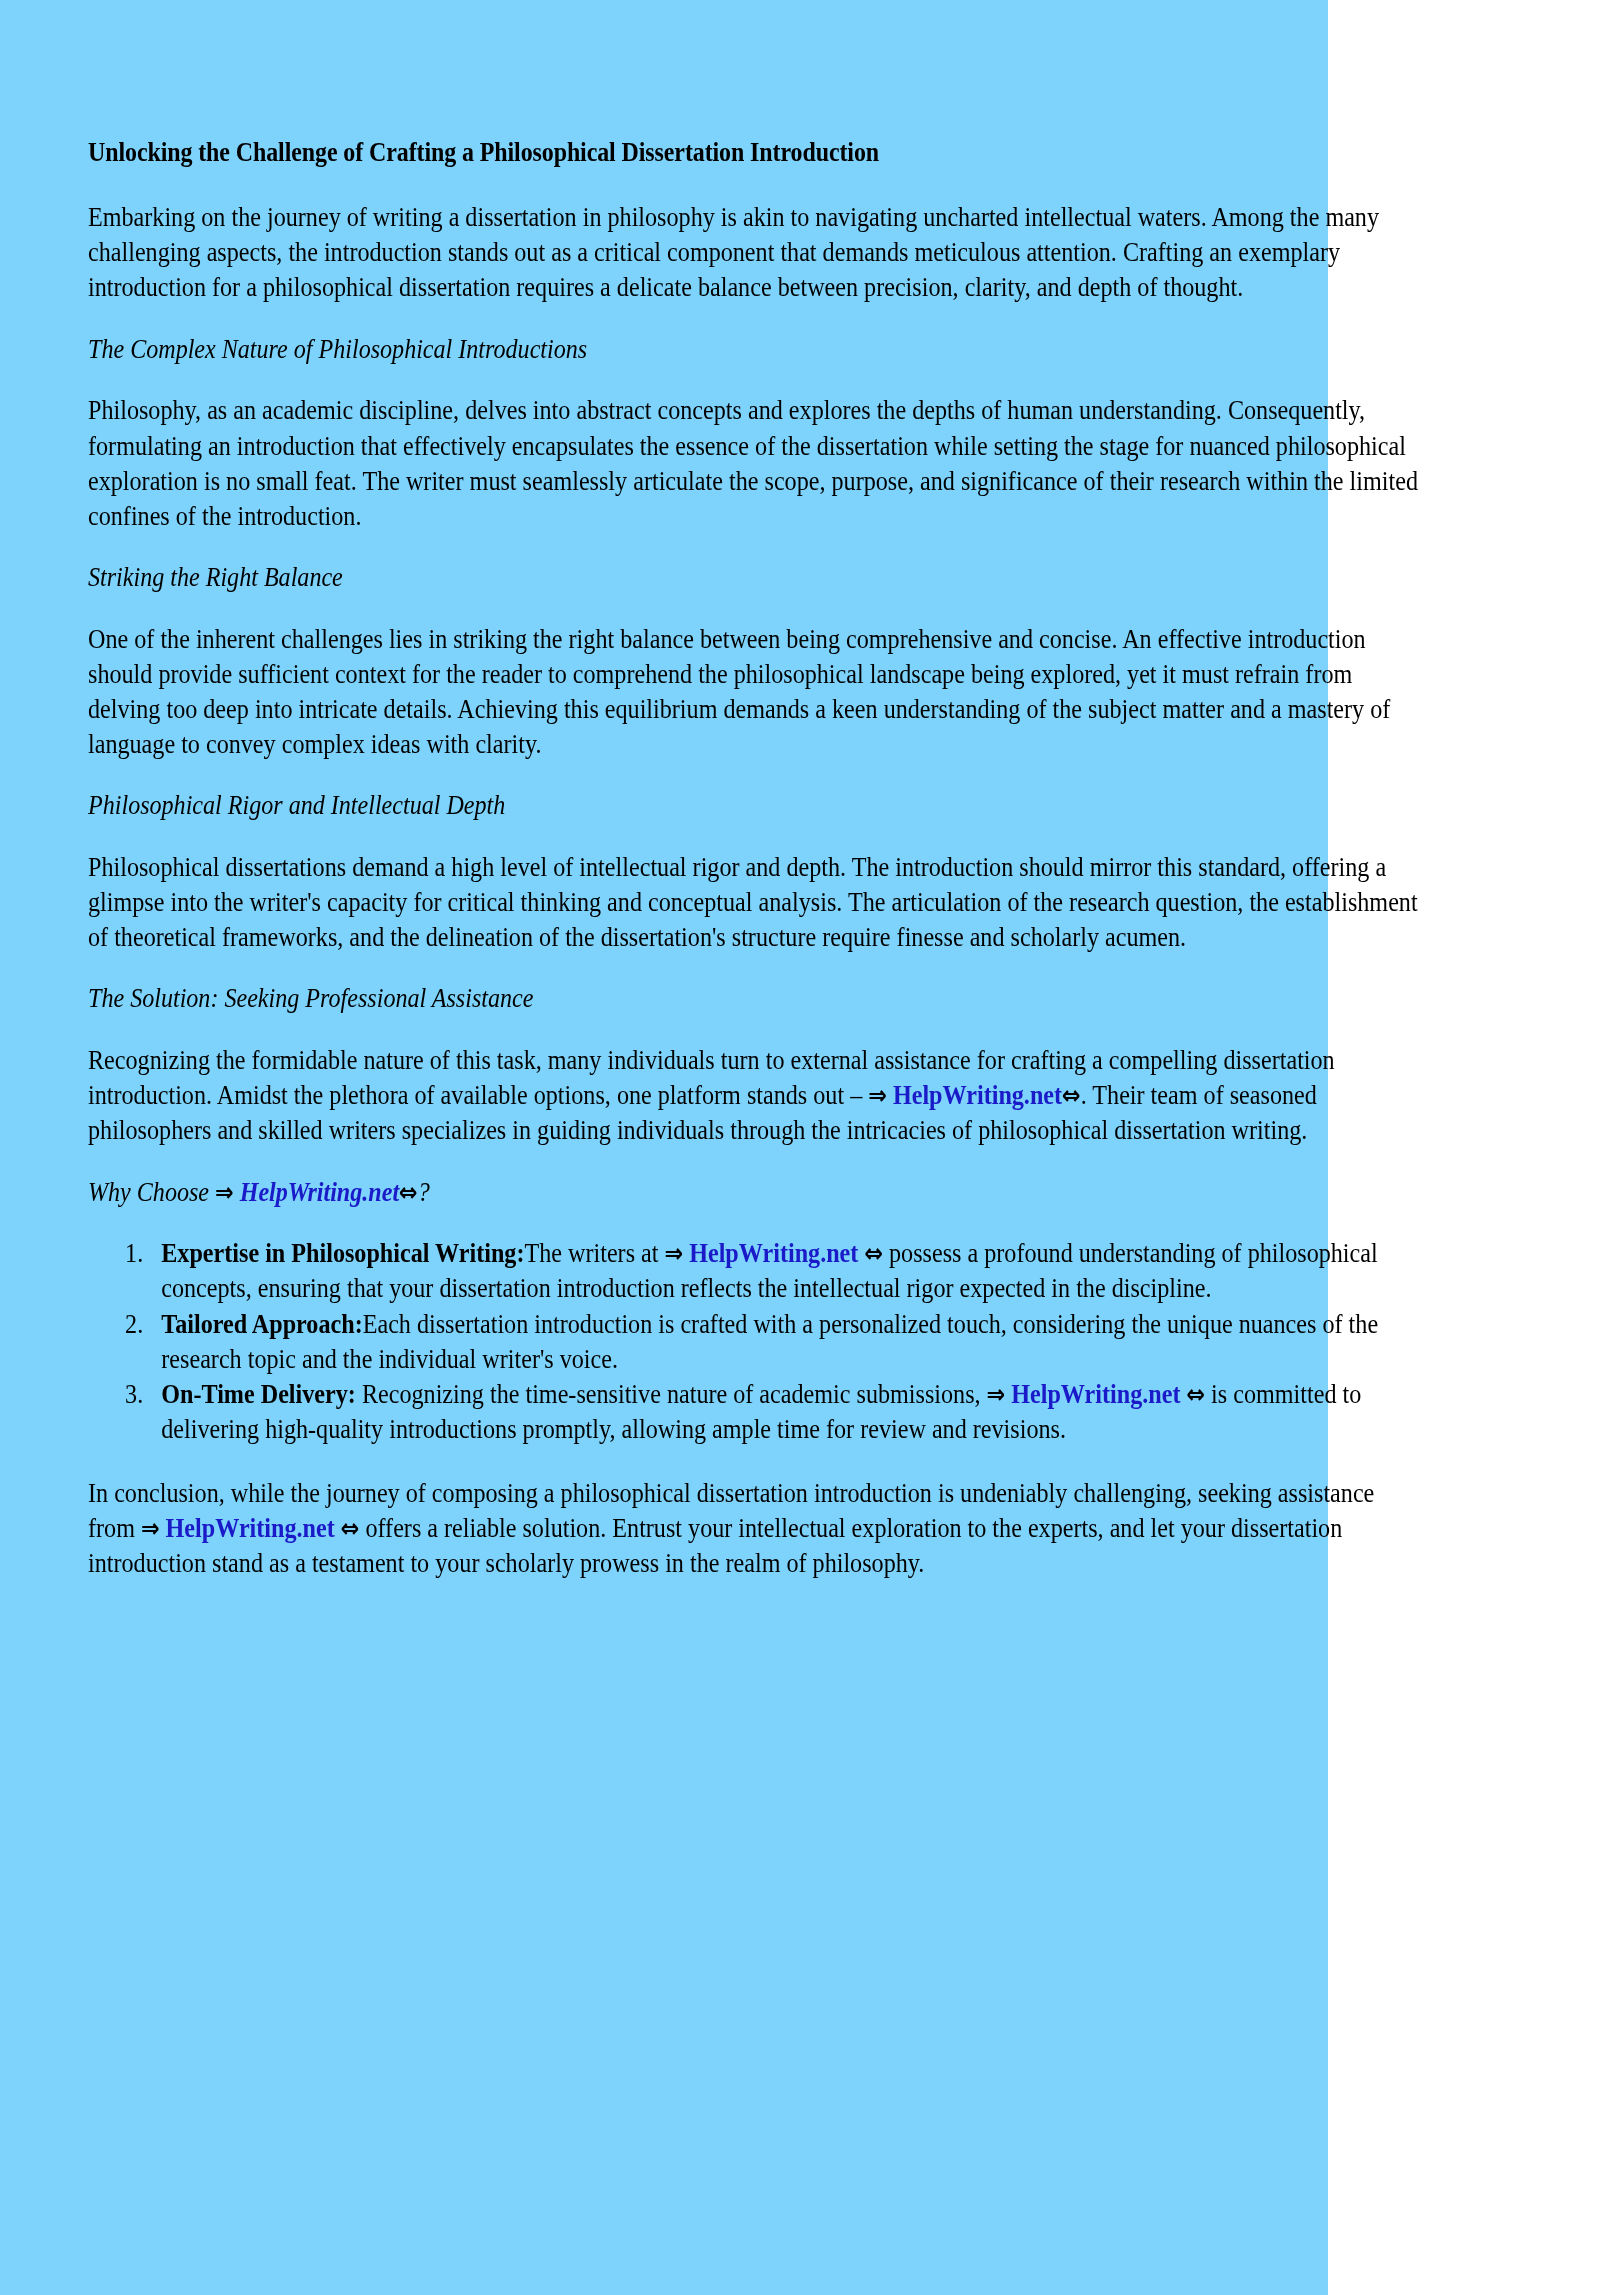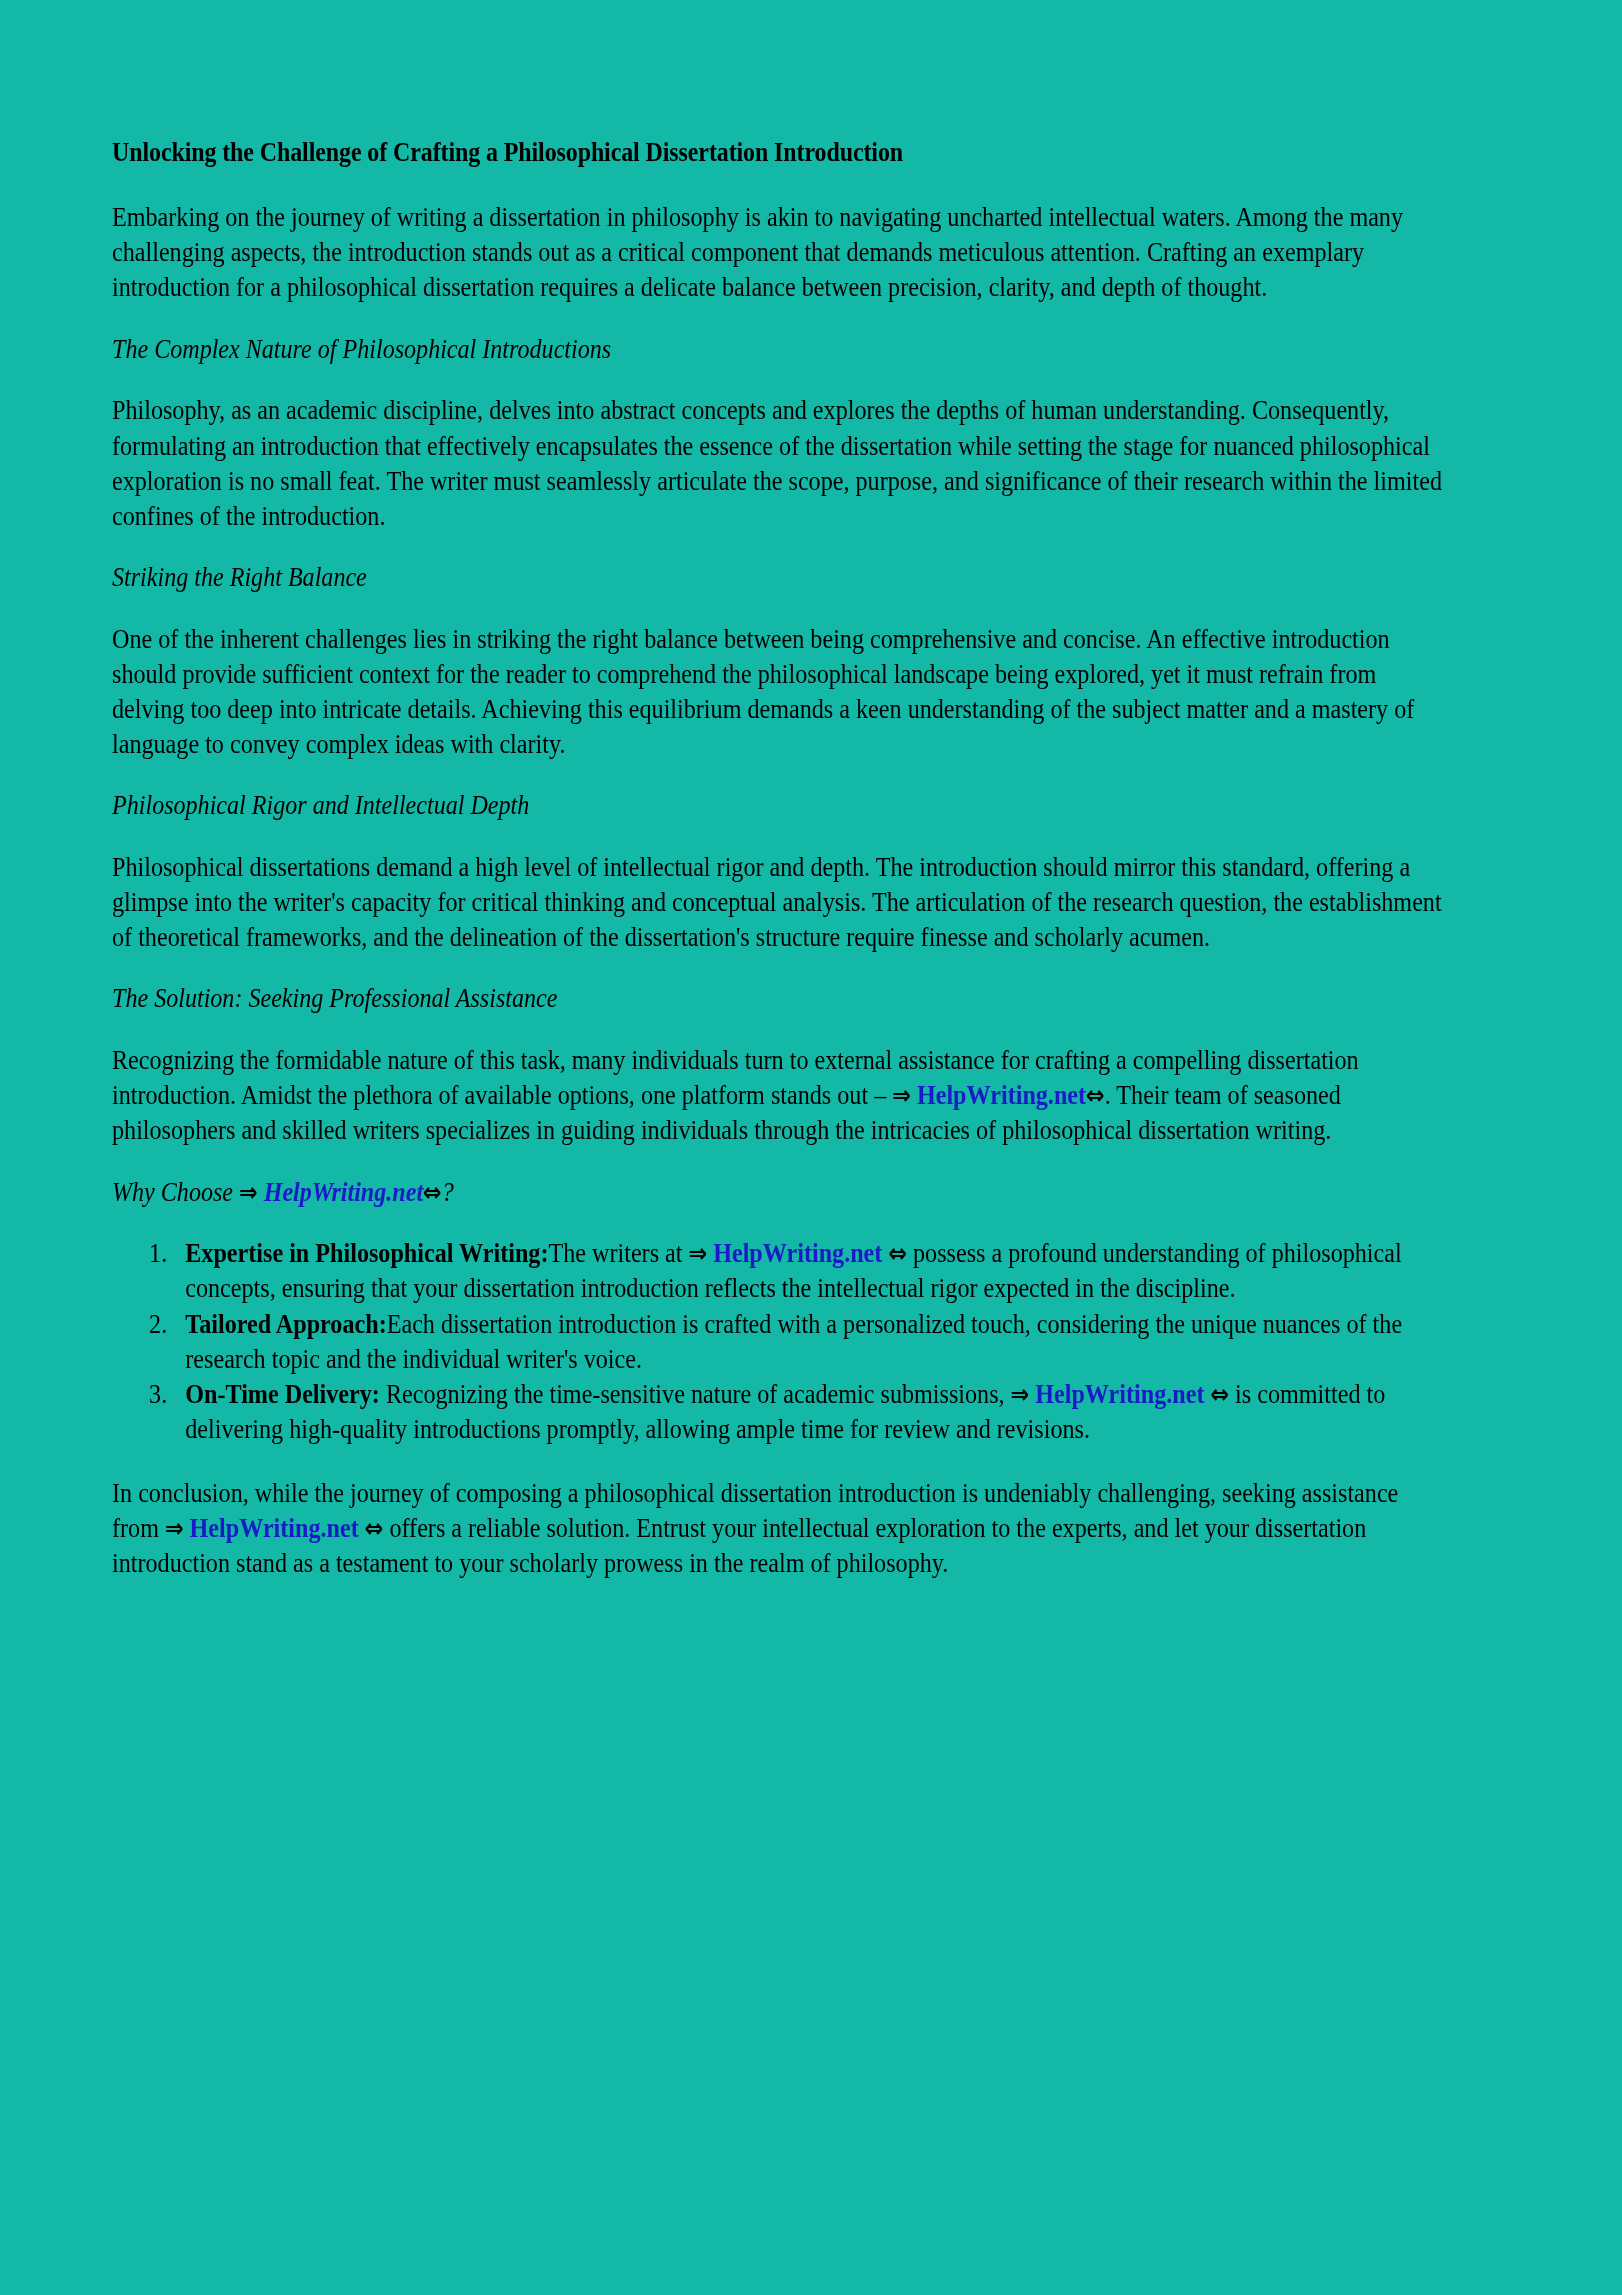--- a/index.html
+++ b/index.html
@@ -9,25 +9,25 @@
   }
   body {
     width: 1622px;
     height: 2295px;
     font-family: "Liberation Serif", "DejaVu Serif", serif;
     color: #000000;
     -webkit-font-smoothing: antialiased;
   }
   .page {
     position: relative;
-    width: 1622px;
+    width: 1328px;
     height: 2295px;
-    background: #14b8a6;
+    background: #7dd3fc;
     box-sizing: border-box;
-    padding: 137px 92px 0 112px;
+    padding: 137px 92px 0 88px;
   }
   .doc {
     width: 1338px;
   }
   h1.doc-title {
     font-size: 28px;
     font-weight: bold;
     line-height: 1.08;
     margin: 0 0 32px 0;
     letter-spacing: -0.1px;

